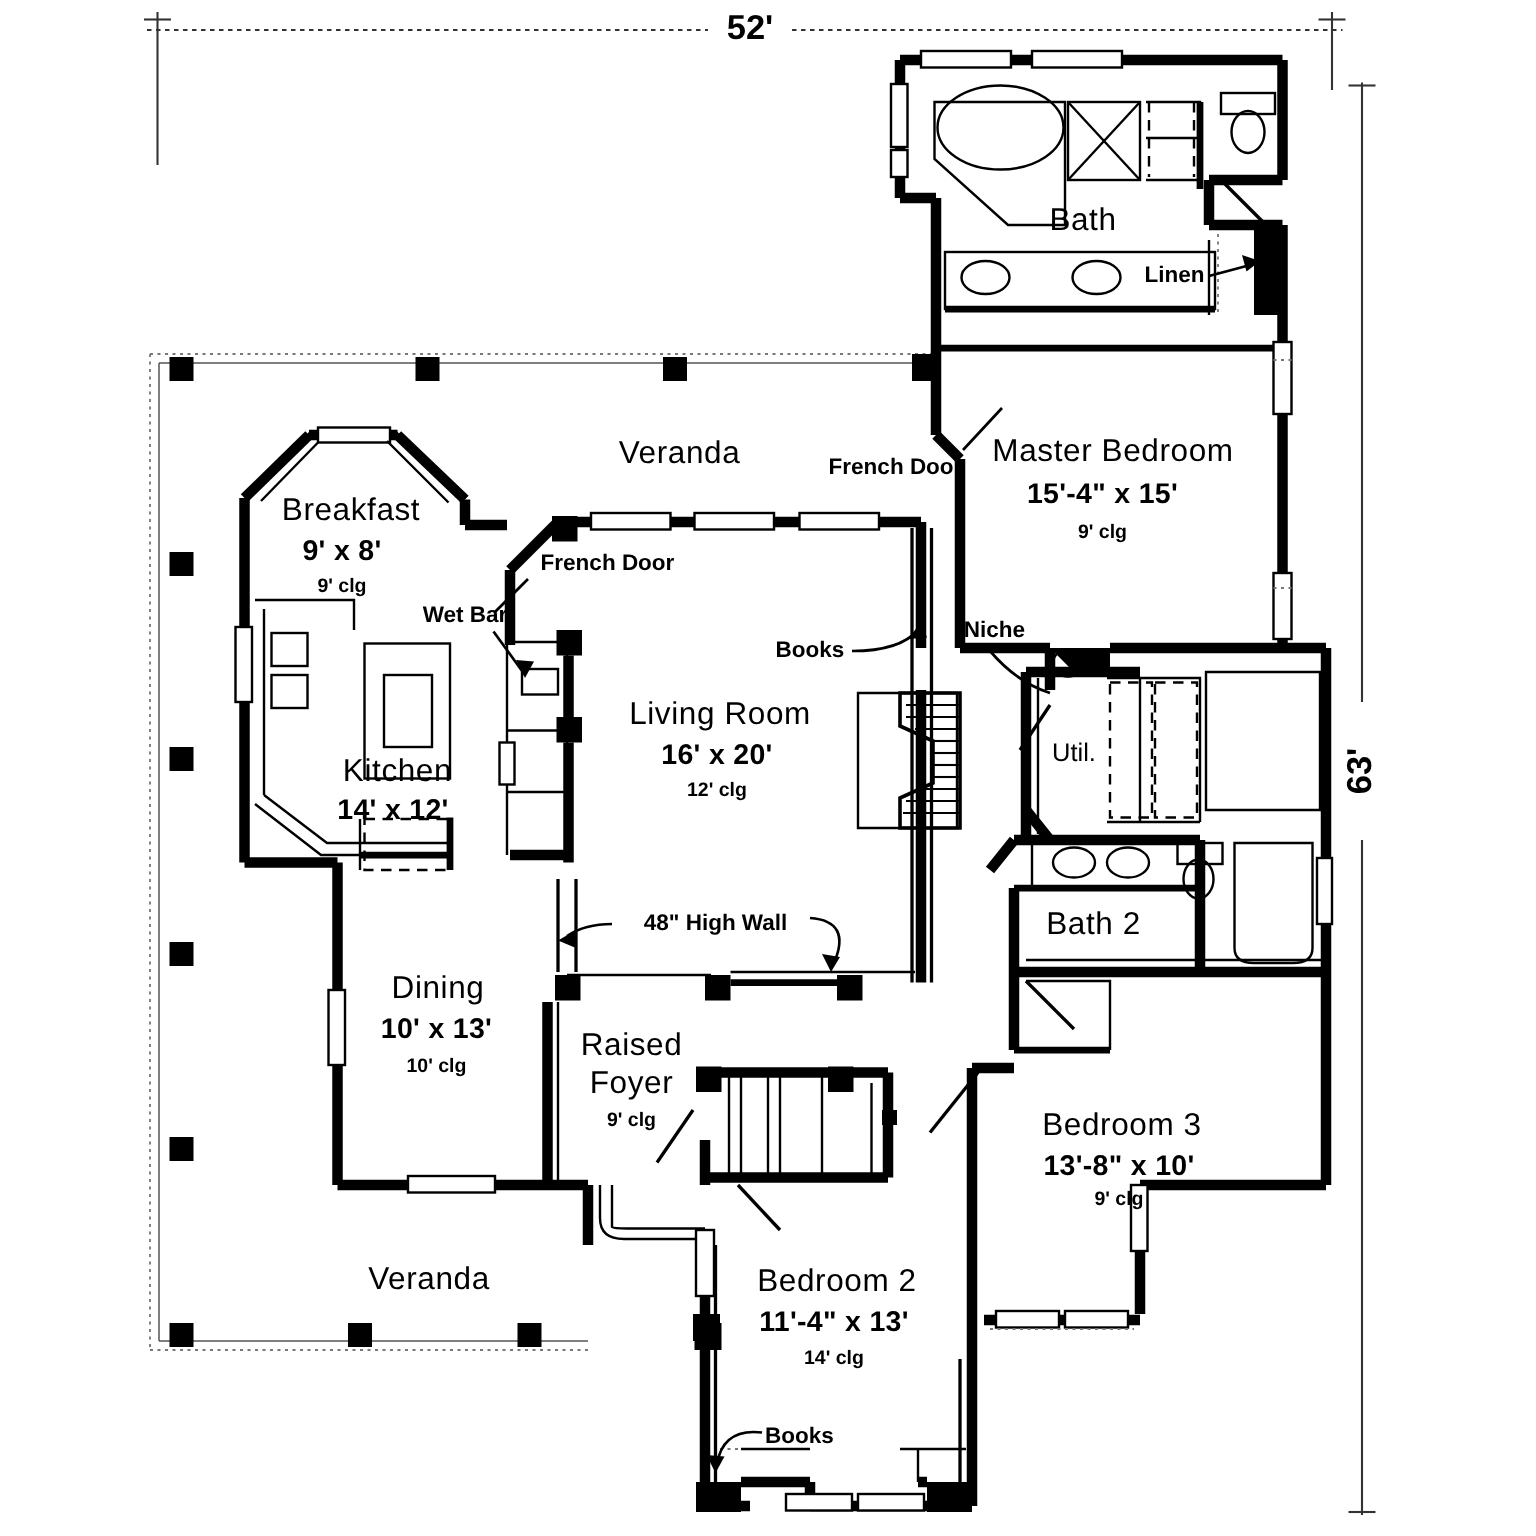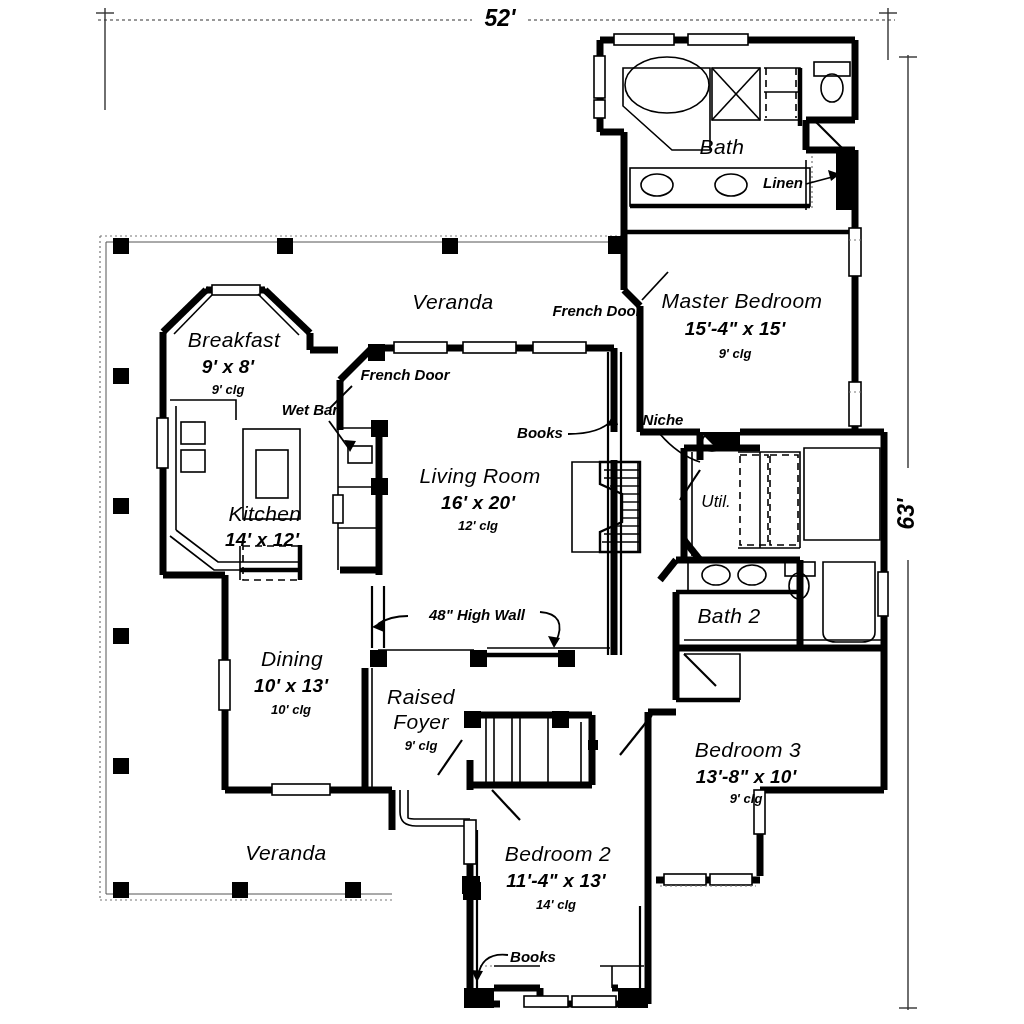--- a/index.html
+++ b/index.html
@@ -9,21 +9,20 @@
     width: 1024px;
     height: 1024px;
     overflow: hidden;
     font-family: "Liberation Sans", sans-serif;
   }
   #plan-root {
     position: relative;
     width: 862px;
     height: 1024px;
     background: #f97316;
-    font-style: italic;
   }
   svg#floorplan {
     display: block;
     width: 1024px;
     height: 1024px;
   }
   .wall-heavy { fill: #000000; stroke: none; }
   .wall-line  { fill: none; stroke: #000000; stroke-width: 7; }
   .wall-med   { fill: none; stroke: #000000; stroke-width: 4.5; }
   .thin       { fill: none; stroke: #000000; stroke-width: 1.6; }

